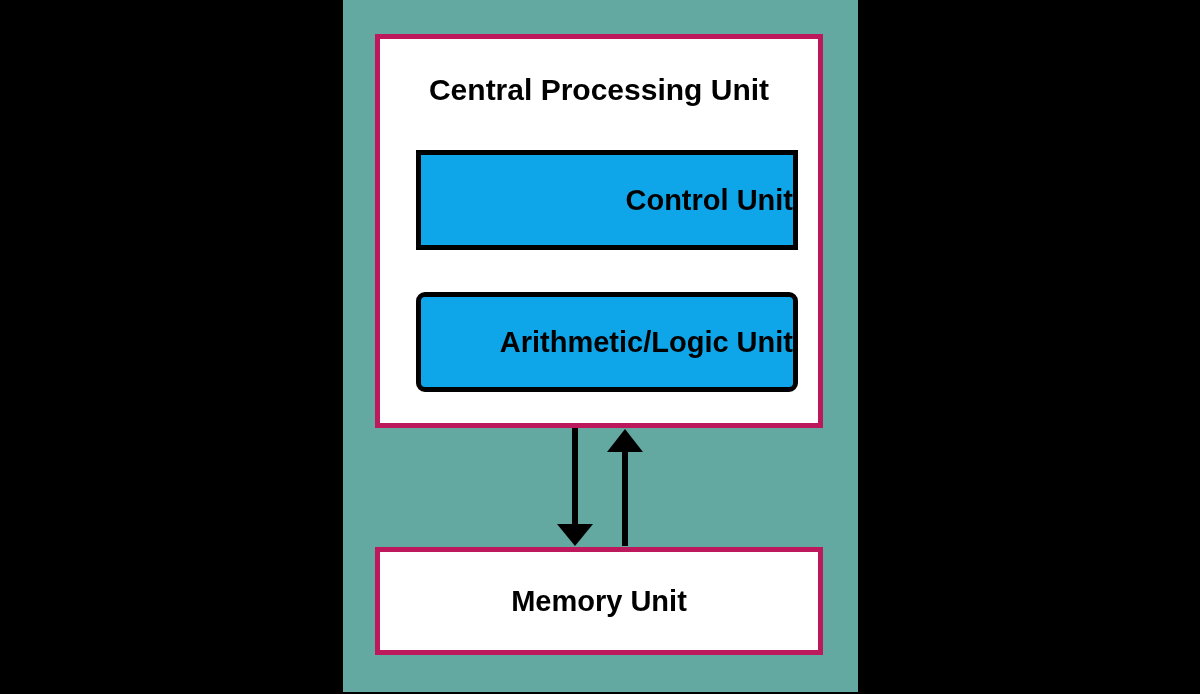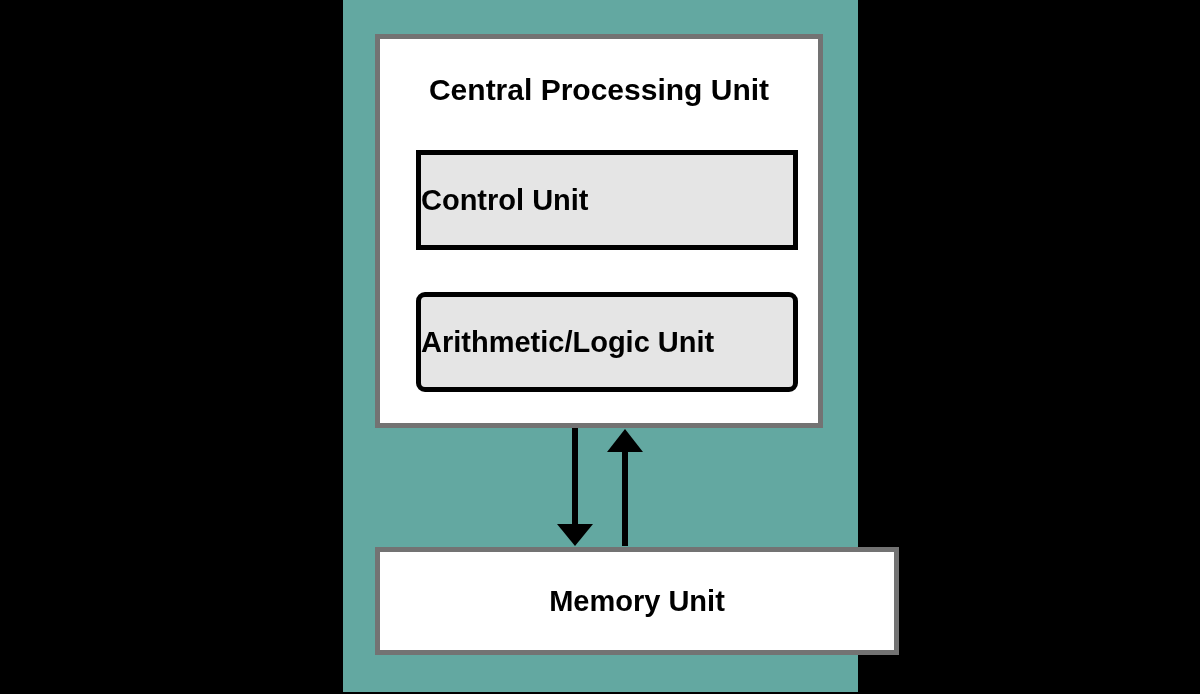--- a/index.html
+++ b/index.html
@@ -27,21 +27,21 @@
     top: 0px;
     width: 515px;
     height: 692px;
     background: #63A8A1;
   }
 
   
   .box {
     position: absolute;
     box-sizing: border-box;
-    border: 5px solid #737373;
+    border: 5px solid #be185d;
     display: flex;
     align-items: center;
     justify-content: center;
   }
 
   .cpu-box {
     left: 375px;
     top: 34px;
     width: 448px;
     height: 394px;
@@ -59,24 +59,24 @@
     font-weight: bold;
     color: #000000;
     letter-spacing: 0px;
     line-height: 1;
   }
 
   .inner-box {
     position: absolute;
     box-sizing: border-box;
     border: 5px solid #000000;
-    background: #e5e5e5;
+    background: #0ea5e9;
     display: flex;
     align-items: center;
-    justify-content: flex-start;
+    justify-content: flex-end;
   }
   .control-unit {
     left: 36px;
     top: 111px;
     width: 382px;
     height: 100px;
   }
   .alu {
     left: 36px;
     top: 253px;
@@ -88,21 +88,21 @@
     font-size: 29px;
     font-weight: bold;
     color: #000000;
     line-height: 1;
     white-space: nowrap;
   }
 
   .memory-box {
     left: 375px;
     top: 547px;
-    width: 524px;
+    width: 448px;
     height: 108px;
     background: #FFFFFF;
   }
   .memory-label {
     font-size: 29px;
     font-weight: bold;
     color: #000000;
     line-height: 1;
     white-space: nowrap;
   }

